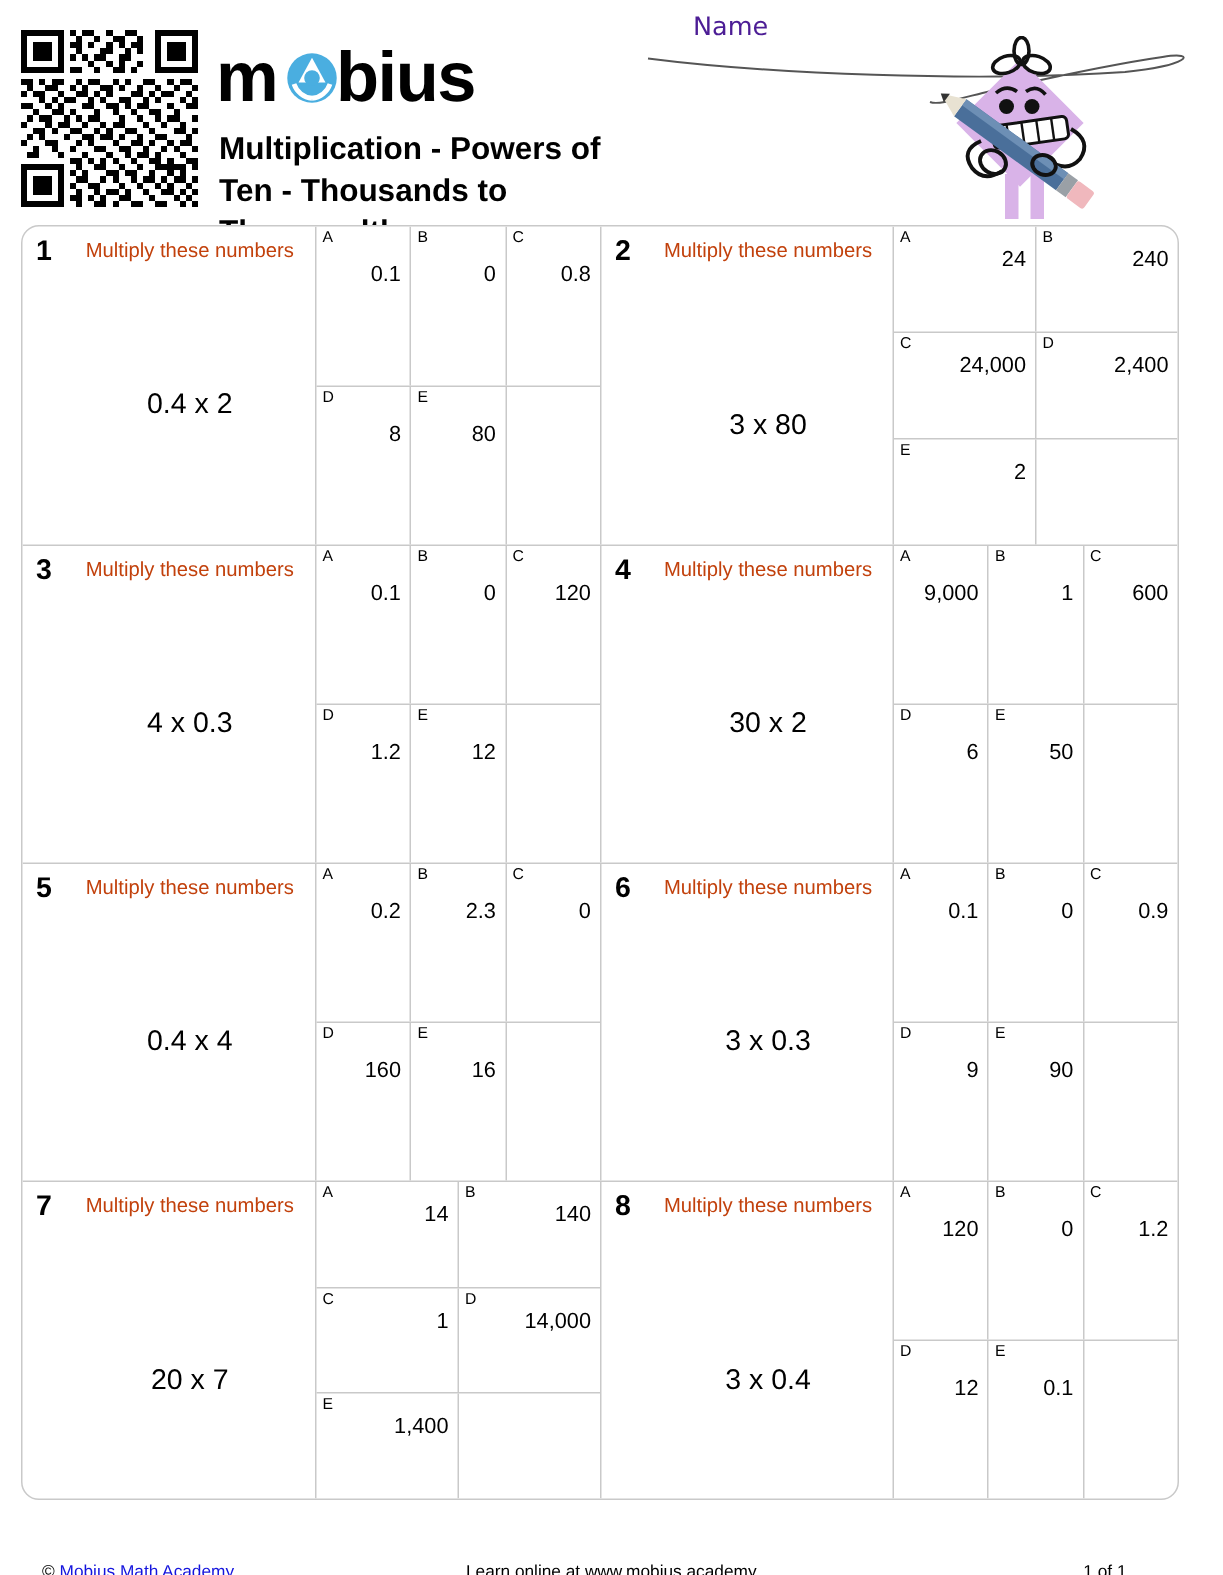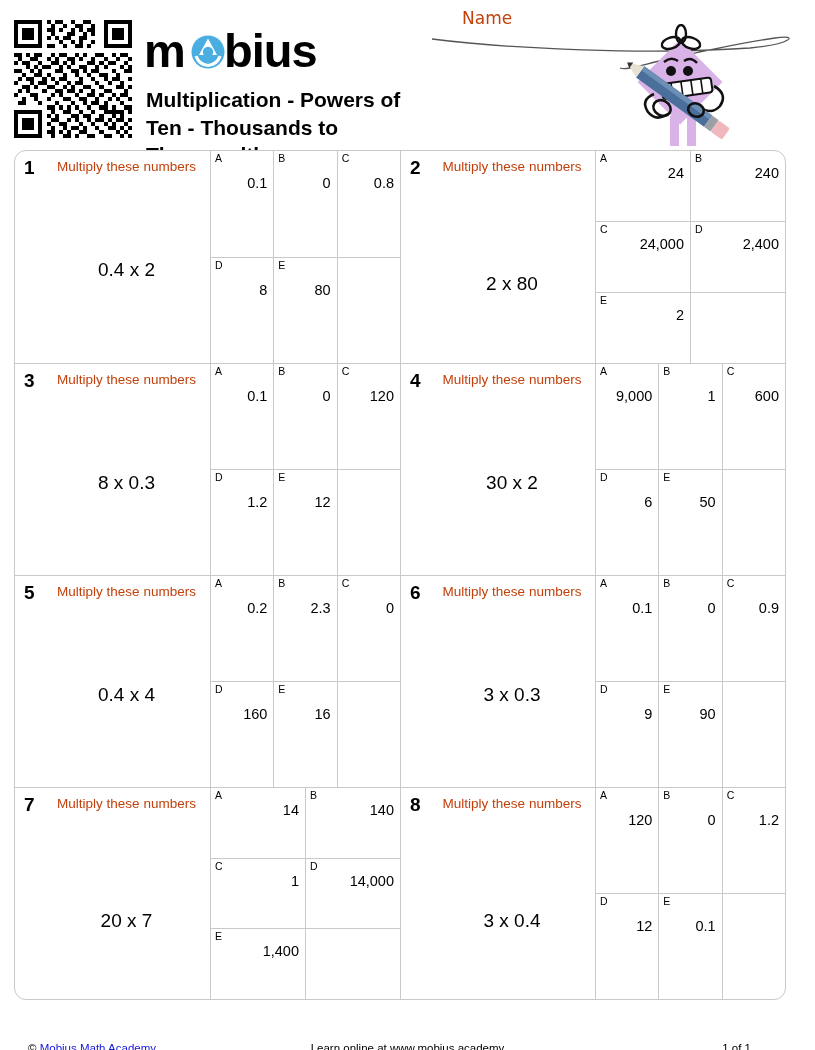--- a/index.html
+++ b/index.html
@@ -18,21 +18,21 @@
   .brand { position: absolute; left: 146px; top: 24px; width: 250px; }
   .logo-row { display: flex; align-items: center; height: 54px; }
   .logo-svg { display:block; }
   .worksheet-title {
     position: absolute; left: 146px; top: 86px; width: 265px;
     font-size: 21px; font-weight: bold; line-height: 1.32; color: #000;
   }
   .name-area { position: absolute; left: 420px; top: 6px; width: 395px; height: 140px; }
   .name-label {
     position: absolute; left: 42px; top: 2px;
-    font-size: 17px; color: #c2410c; font-family: "DejaVu Sans", sans-serif;
+    font-size: 17px; color: #4c1d95; font-family: "DejaVu Sans", sans-serif;
   }
   .name-swoosh { position: absolute; left: 0; top: 0; }
   .mascot { position: absolute; left: 172px; top: 18px; }
 
   
   .qbox {
     position: absolute; left: 14px; top: 150px;
     width: 772px; height: 850px;
     border: 1.5px solid #c9c9c9; border-radius: 12px;
     background: #fff; overflow: hidden;
@@ -441,21 +441,21 @@
             </div>
             <div class="acell empty"></div>
           </div>
         </div>
       </div>
 
       <div class="qcell">
         <div class="qnum">2</div>
         <div class="qprompt">
           <div class="prompt-text">Multiply these numbers</div>
-          <div class="expr low">2 x 80</div>
+          <div class="expr low">3 x 80</div>
         </div>
         <div class="answers two">
           <div class="arow">
             <div class="acell">
               <span class="alet">A</span>
               <span class="aval">24</span>
             </div>
             <div class="acell">
               <span class="alet">B</span>
               <span class="aval">240</span>
@@ -481,21 +481,21 @@
         </div>
       </div>
     </div>
 
     <div class="qrow">
 
       <div class="qcell">
         <div class="qnum">3</div>
         <div class="qprompt">
           <div class="prompt-text">Multiply these numbers</div>
-          <div class="expr">8 x 0.3</div>
+          <div class="expr">4 x 0.3</div>
         </div>
         <div class="answers">
           <div class="arow">
             <div class="acell">
               <span class="alet">A</span>
               <span class="aval">0.1</span>
             </div>
             <div class="acell">
               <span class="alet">B</span>
               <span class="aval">0</span>

